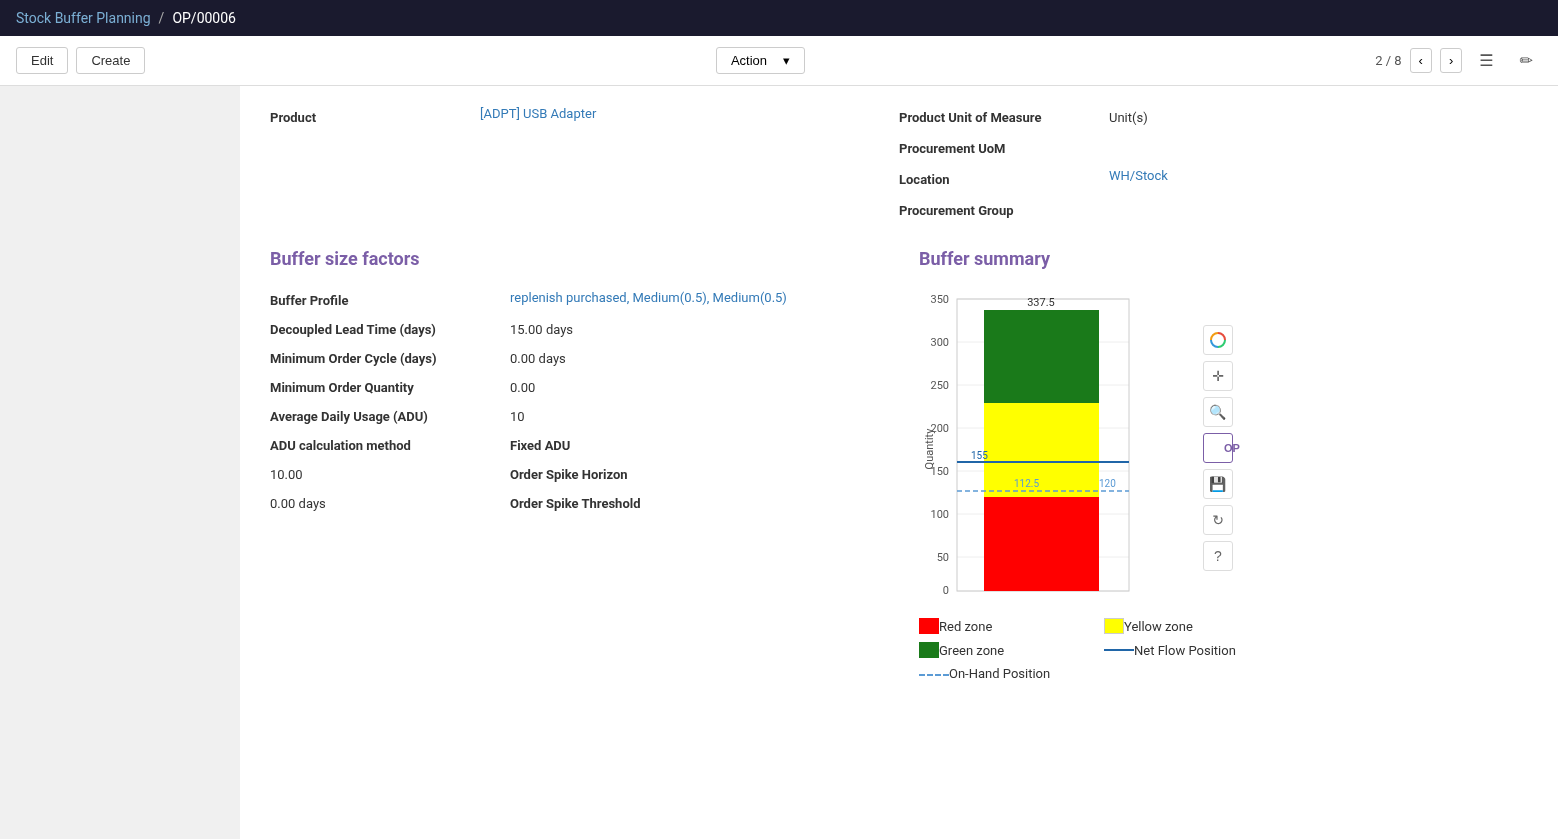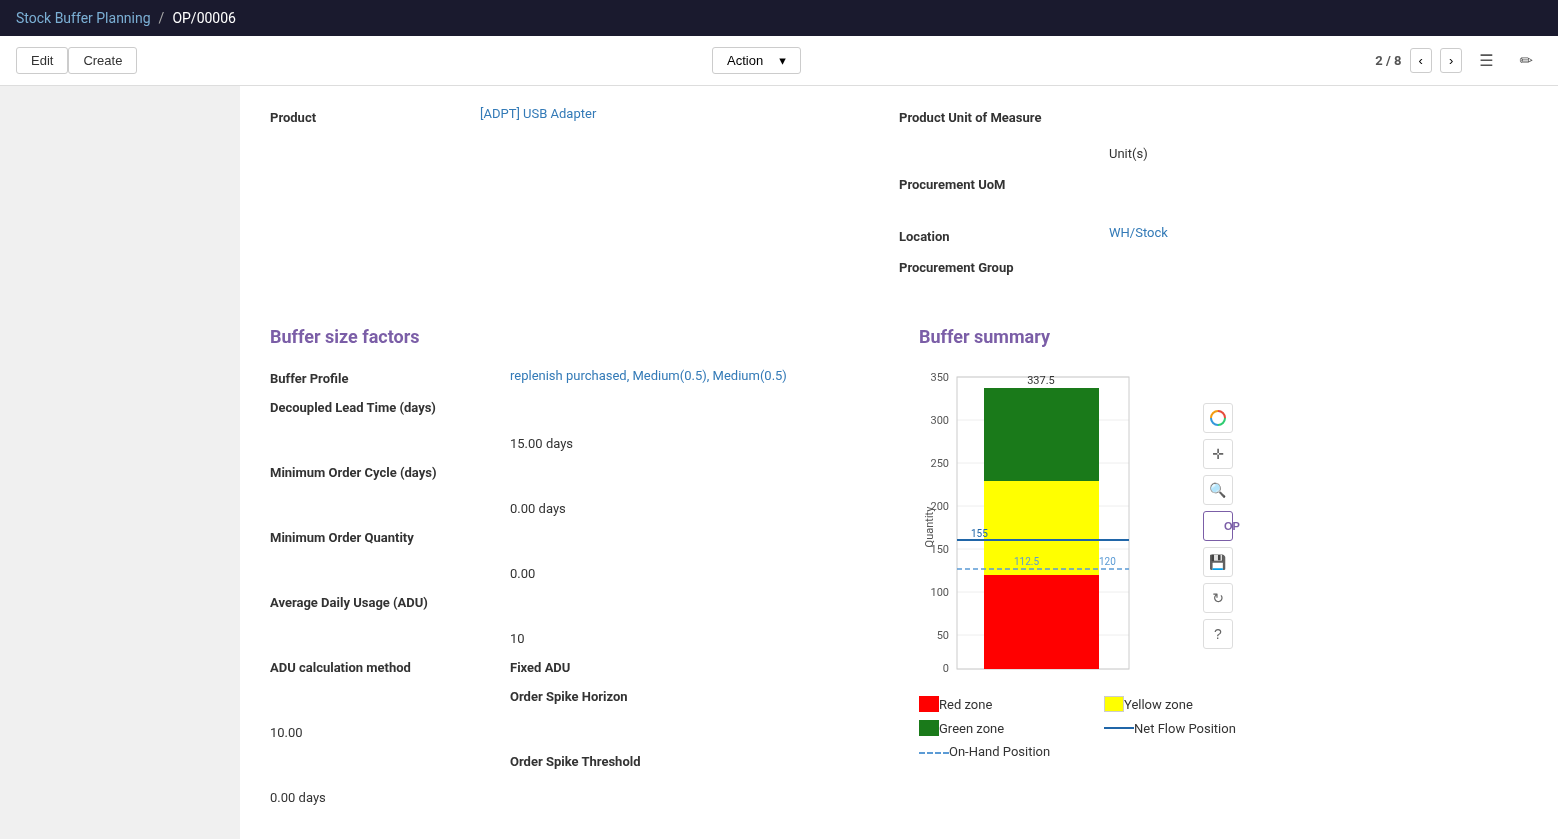--- a/index.html
+++ b/index.html
@@ -5,34 +5,34 @@
     * { box-sizing: border-box; margin: 0; padding: 0; }
     body { font-family: -apple-system, BlinkMacSystemFont, 'Segoe UI', Roboto, sans-serif; font-size: 13px; background: #f5f5f5; color: #333; }
 
     .top-bar { background: #1a1a2e; height: 36px; display: flex; align-items: center; padding: 8px 16px; }
     .breadcrumb { display: flex; align-items: center; gap: 8px; color: #fff; font-size: 14px; }
     .breadcrumb a { color: #7bafd4; text-decoration: none; }
     .breadcrumb .sep { color: #aaa; }
     .breadcrumb .current { color: #fff; }
 
     .toolbar { background: #fff; border-bottom: 1px solid #ddd; padding: 10px 16px; display: flex; align-items: center; gap: 8px; }
-    .toolbar-left { display: flex; }
+    .toolbar-left { display: flex; gap: 8px; }
     .toolbar-right { margin-left: auto; display: flex; align-items: center; gap: 8px; }
     .btn { padding: 5px 14px; border: 1px solid #ccc; background: #fff; border-radius: 3px; cursor: pointer; font-size: 13px; color: #333; }
     .btn-action { background: #fff; border: 1px solid #ccc; border-radius: 3px; padding: 5px 14px; cursor: pointer; font-size: 13px; display: flex; align-items: center; gap: 16px; }
-    .pagination-info { font-size: 13px; color: #555; font-weight: bold; }
+    .pagination-info { font-size: 13px; color: #555; }
     .nav-btn { padding: 4px 8px; border: 1px solid #ccc; background: #fff; border-radius: 3px; cursor: pointer; font-size: 13px; }
     .icon-btn { padding: 4px 8px; border: 1px solid transparent; background: transparent; cursor: pointer; font-size: 16px; color: #555; }
 
     .main-content { display: flex; min-height: calc(100vh - 72px); }
     .left-sidebar { width: 240px; background: #f0f0f0; flex-shrink: 0; }
     .form-area { flex: 1; background: #fff; padding: 0; overflow: auto; }
 
     .field-label { font-weight: 700; color: #333; padding-top: 4px; }
-    .field-value { color: #333; padding-top: 4px; margin-top: 36px; }
+    .field-value { color: #333; padding-top: 4px; }
     .field-link { color: #337ab7; text-decoration: none; }
 
     .section-title { font-size: 18px; font-weight: 700; color: #7b5ea7; margin-bottom: 20px; }
 
     .buffer-fields { display: grid; grid-template-columns: 230px 1fr; gap: 10px; align-items: start; }
     .buffer-fields .field-label { font-weight: 700; }
     .chart-icon-btn { width: 30px; height: 30px; border: 1px solid #ddd; background: #fff; border-radius: 3px; display: flex; align-items: center; justify-content: center; cursor: pointer; font-size: 14px; color: #666; }
     .chart-icon-btn.active { border-color: #7b5ea7; color: #7b5ea7; padding-left: 28px; }
 
     .legend { display: grid; grid-template-columns: 1fr 1fr; gap: 8px 30px; margin-top: 20px; }

